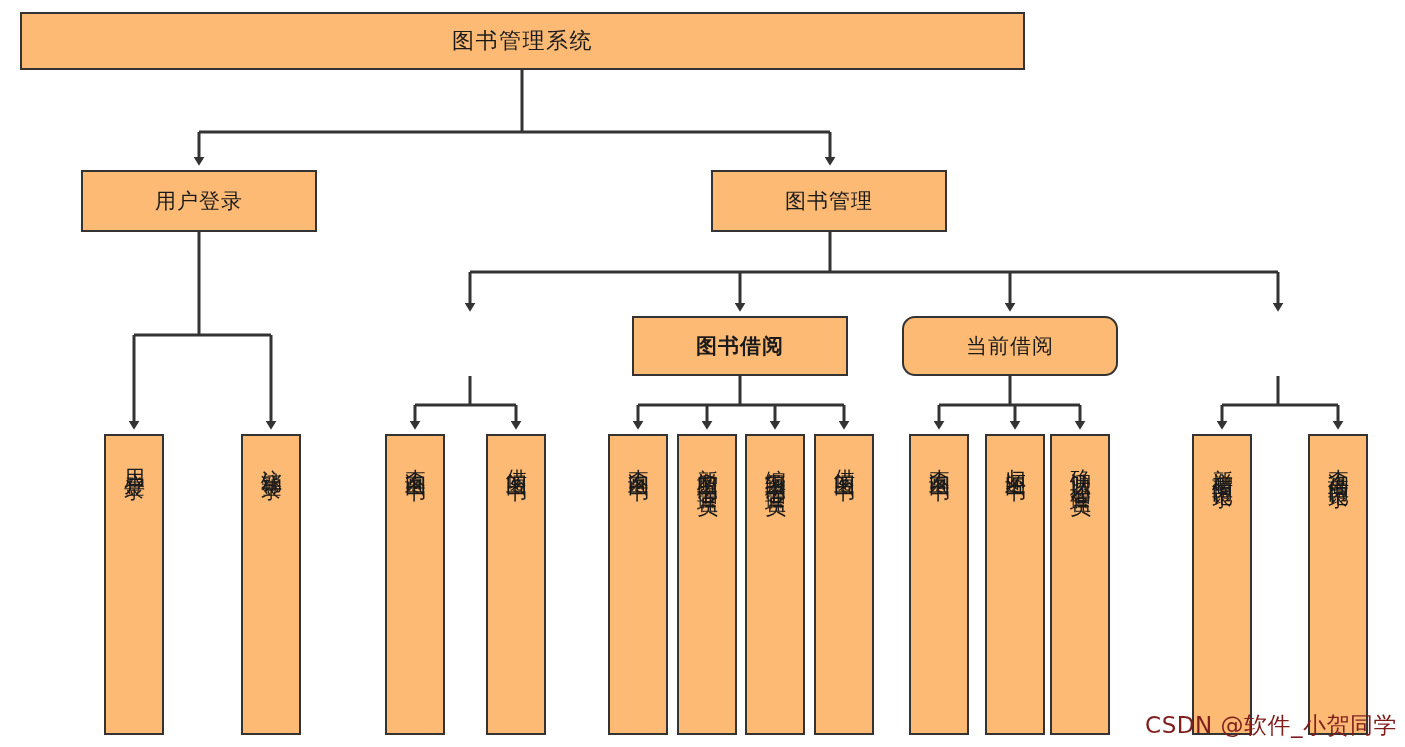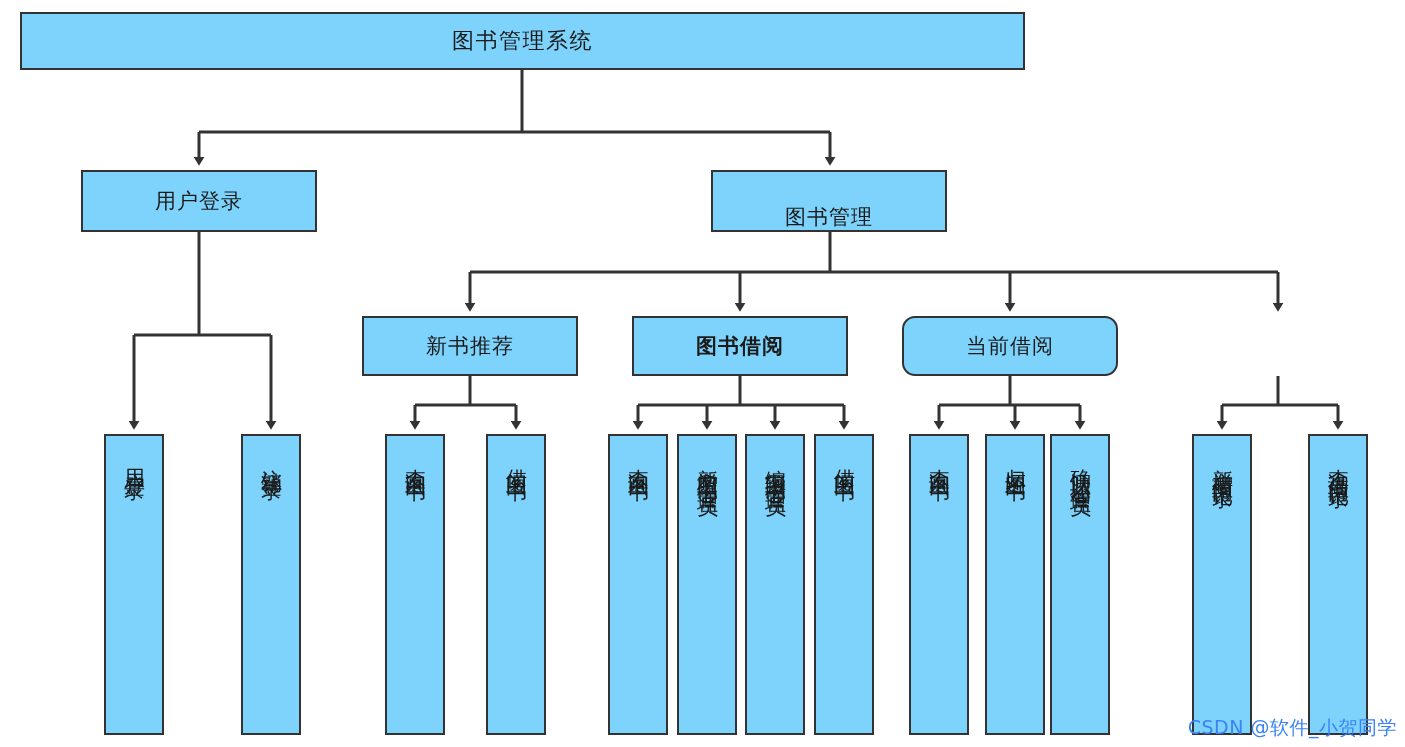--- a/index.html
+++ b/index.html
@@ -22,21 +22,21 @@
   svg.connectors {
     position: absolute;
     left: 0;
     top: 0;
     width: 1405px;
     height: 747px;
   }
   .node {
     position: absolute;
     box-sizing: border-box;
-    background: #7dd3fc;
+    background: #fdba74;
     border: 2.5px solid #333333;
     display: flex;
     align-items: center;
     justify-content: center;
     text-align: center;
     color: #1a1a1a;
     z-index: 2;
   }
   .node-label {
     display: block;
@@ -62,22 +62,22 @@
     text-orientation: upright;
     font-size: 21px;
     letter-spacing: 4px;
     line-height: 1;
     white-space: nowrap;
   }
   .watermark {
     position: absolute;
     right: 8px;
     bottom: 6px;
-    font-size: 19px;
-    color: #3b82f6;
+    font-size: 23px;
+    color: #7f1d1d;
     letter-spacing: 0.5px;
     z-index: 3;
     white-space: nowrap;
     font-family: "DejaVu Sans", "Liberation Sans", sans-serif;
   }
 </style>
 </head>
 <body>
 
 <div id="diagram-root">
@@ -132,27 +132,24 @@
     </g>
   </svg>
 
   <div class="node horiz root" style="left:20px; top:12px; width:1005px; height:58px;">
     <span class="node-label">图书管理系统</span>
   </div>
 
   <div class="node horiz" style="left:81px; top:170px; width:236px; height:62px;">
     <span class="node-label">用户登录</span>
   </div>
-  <div class="node horiz" style="left:711px; top:170px; width:236px; height:62px;align-items:flex-end;">
+  <div class="node horiz" style="left:711px; top:170px; width:236px; height:62px;">
     <span class="node-label">图书管理</span>
   </div>
 
-  <div class="node horiz" style="left:362px; top:316px; width:216px; height:60px;">
-    <span class="node-label">新书推荐</span>
-  </div>
   <div class="node horiz" style="left:632px; top:316px; width:216px; height:60px;font-weight:bold;">
     <span class="node-label">图书借阅</span>
   </div>
   <div class="node horiz" style="left:902px; top:316px; width:216px; height:60px;border-radius:13px;">
     <span class="node-label">当前借阅</span>
   </div>
 
   <div class="node vert" style="left:104px; top:434px; width:60px; height:301px;">
     <span class="node-label">用户登录</span>
   </div>

